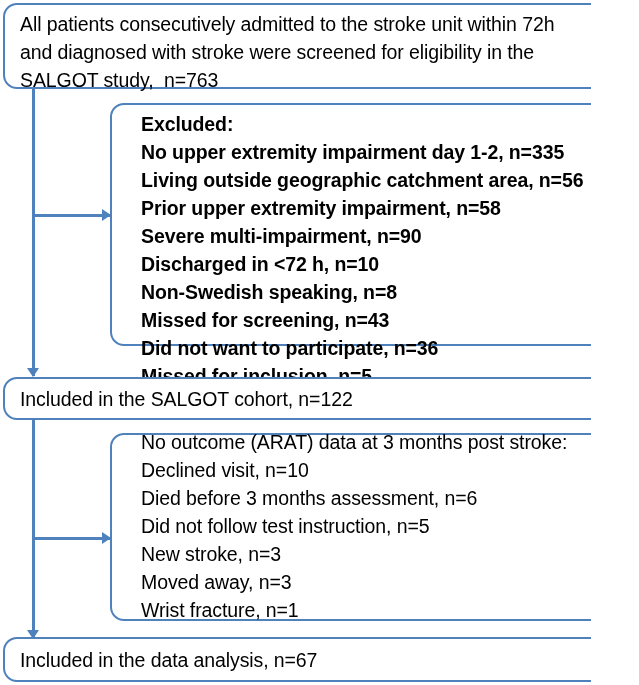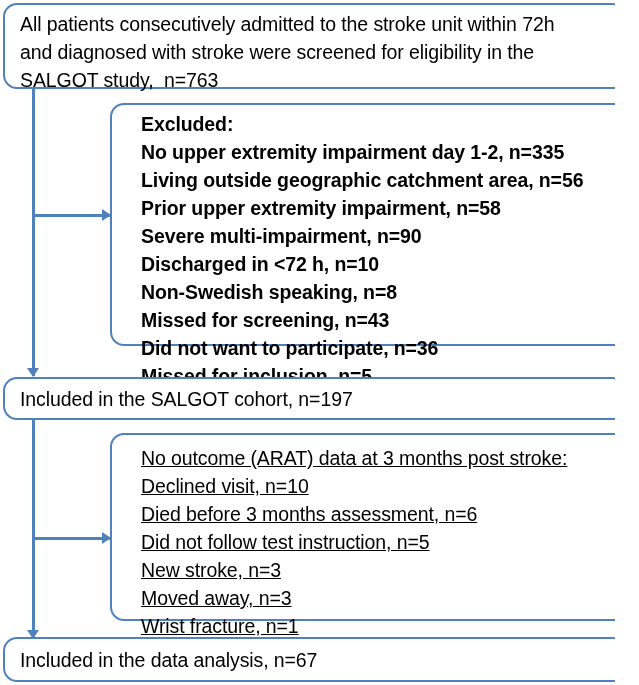--- a/index.html
+++ b/index.html
@@ -7,21 +7,20 @@
     padding: 0;
     background: #ffffff;
   }
   #flowchart {
     position: relative;
     width: 591px;
     height: 685px;
     background: #ffffff;
     font-family: "Liberation Sans", sans-serif;
     overflow: hidden;
-    padding-left: 24px;
   }
   .box {
     position: absolute;
     box-sizing: border-box;
     border: 2.2px solid #4f81bd;
     border-radius: 14px;
     background: #ffffff;
   }
   .box-text {
     position: absolute;
@@ -36,21 +35,21 @@
   #box-screened   { left: 3px;   top: 3px;   width: 623px; height: 86px;  }
   #box-excluded1  { left: 110px; top: 103px; width: 526px; height: 243px; }
   #box-cohort     { left: 3px;   top: 377px; width: 623px; height: 43px;  }
   #box-excluded2  { left: 110px; top: 433px; width: 526px; height: 188px; }
   #box-analysis   { left: 3px;   top: 637px; width: 623px; height: 45px;  }
 
   
   #text-screened  { left: 20px;  top: 10px;  }
   #text-excluded1 { left: 141px; top: 110px; font-weight: bold; }
   #text-cohort    { left: 20px;  top: 385px; }
-  #text-excluded2 { left: 141px; top: 444px; text-decoration: underline; }
+  #text-excluded2 { left: 141px; top: 428px; }
   #text-analysis  { left: 20px;  top: 646px; }
 
   
   .vline {
     position: absolute;
     width: 3px;
     background: #4f81bd;
   }
   .hline {
     position: absolute;
@@ -107,21 +106,21 @@
 Living outside geographic catchment area, n=56
 Prior upper extremity impairment, n=58
 Severe multi-impairment, n=90
 Discharged in &lt;72 h, n=10
 Non-Swedish speaking, n=8
 Missed for screening, n=43
 Did not want to participate, n=36
 Missed for inclusion, n=5</div>
 
   <div class="box" id="box-cohort"></div>
-  <div class="box-text" id="text-cohort">Included in the SALGOT cohort, n=197</div>
+  <div class="box-text" id="text-cohort">Included in the SALGOT cohort, n=122</div>
 
   <div class="box" id="box-excluded2"></div>
   <div class="box-text" id="text-excluded2">No outcome (ARAT) data at 3 months post stroke:
 Declined visit, n=10
 Died before 3 months assessment, n=6
 Did not follow test instruction, n=5
 New stroke, n=3
 Moved away, n=3
 Wrist fracture, n=1</div>
 

